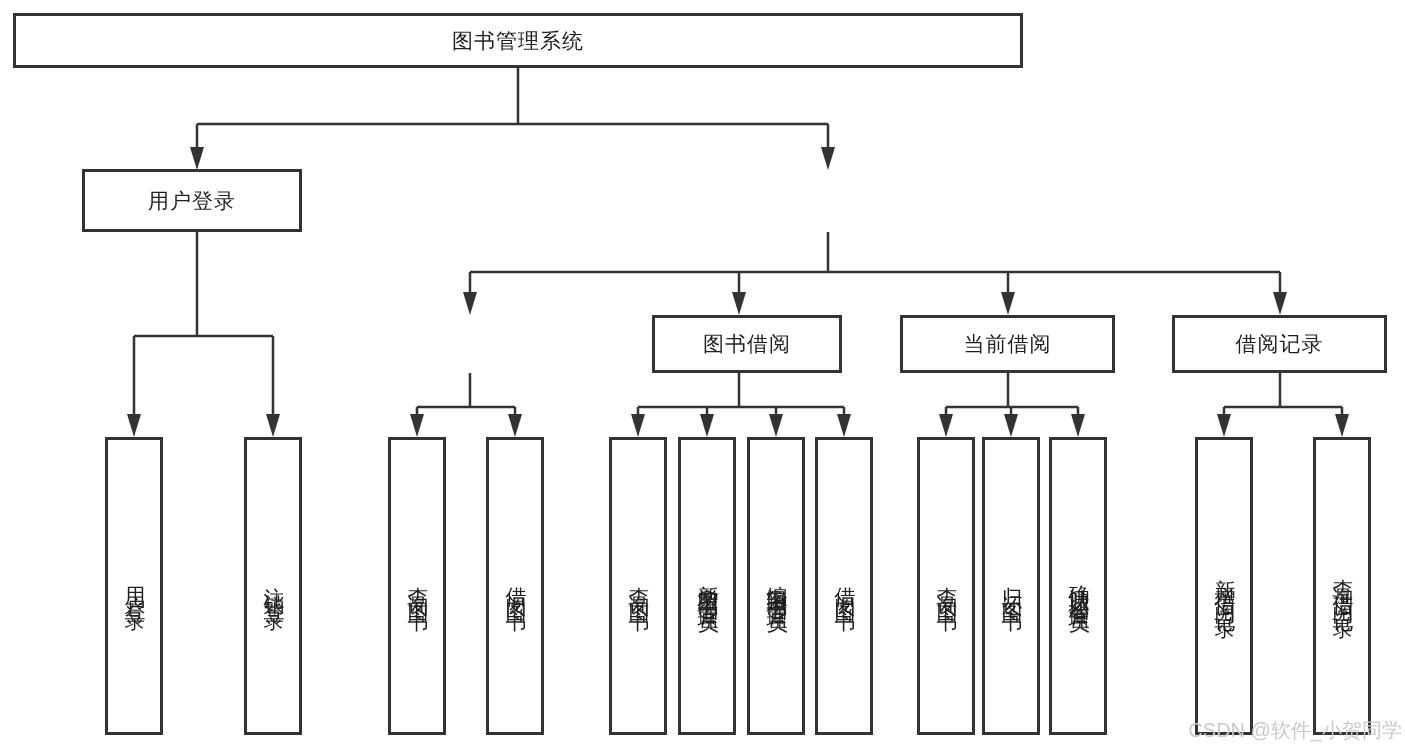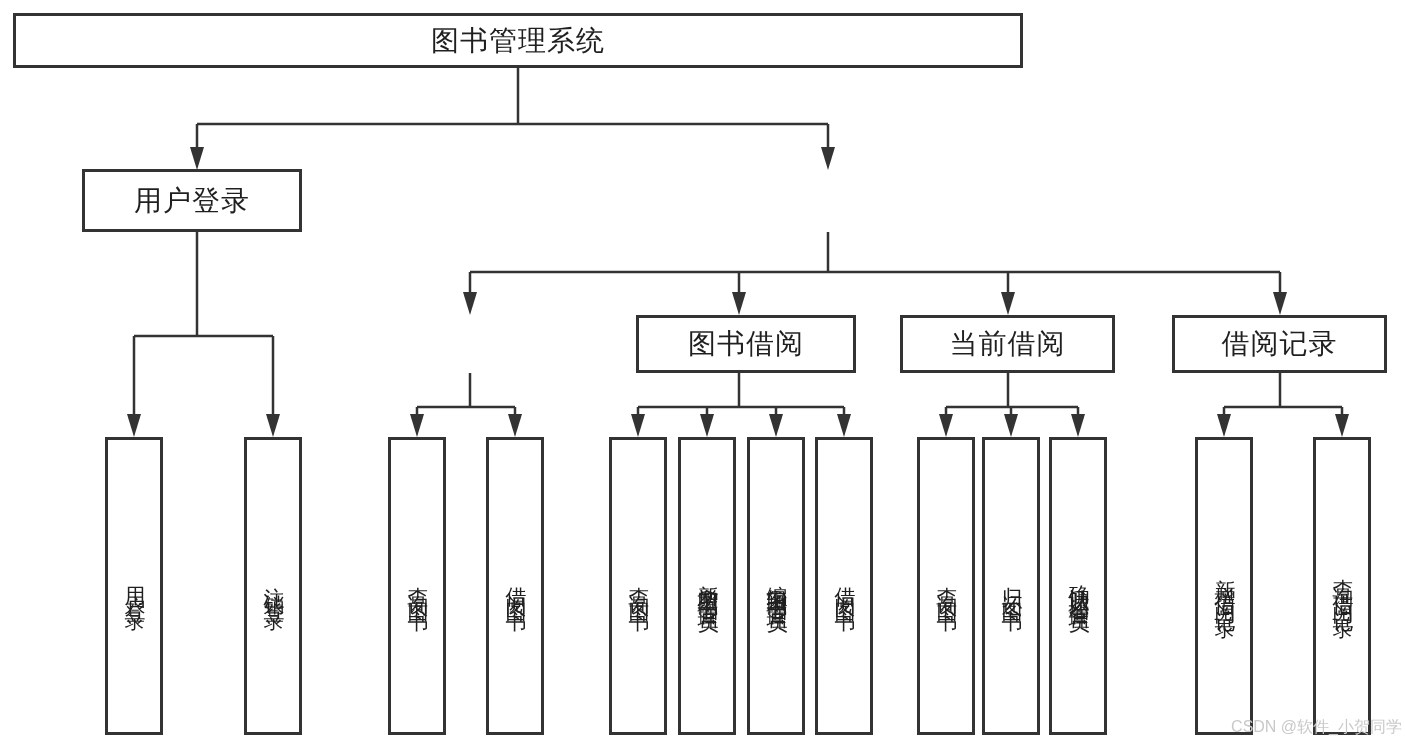--- a/index.html
+++ b/index.html
@@ -26,28 +26,28 @@
     box-sizing: border-box;
     background: #ffffff;
     border: 3px solid #333333;
     color: #1f1f1f;
     z-index: 2;
   }
   .hbox {
     display: flex;
     align-items: center;
     justify-content: center;
-    font-size: 28px;
+    font-size: 21px;
     letter-spacing: 1px;
   }
   .root-box   { left: 13px;  top: 13px;  width: 1010px; height: 55px; }
   .l2-0       { left: 82px;  top: 169px; width: 220px;  height: 63px; }
   .l2-1       { left: 718px; top: 169px; width: 220px;  height: 63px; }
   .l3-0       { left: 363px; top: 315px; width: 215px;  height: 58px; }
-  .l3-1       { left: 636px; top: 315px; width: 220px;  height: 58px; text-align: center; }
+  .l3-1       { left: 652px; top: 315px; width: 190px;  height: 58px; text-align: center; }
   .l3-2       { left: 900px; top: 315px; width: 215px;  height: 58px; font-family: Liberation Mono, monospace; }
   .l3-3       { left: 1172px;top: 315px; width: 215px;  height: 58px; }
   .vbox {
     top: 437px;
     width: 58px;
     height: 298px;
     writing-mode: vertical-rl;
     text-orientation: mixed;
     text-align: center;
     line-height: 50px;
@@ -65,21 +65,21 @@
   .leaf-7  { left: 815px; }
   .leaf-8  { left: 917px; }
   .leaf-9  { left: 982px; }
   .leaf-10 { left: 1049px; }
   .leaf-11 { left: 1195px; }
   .leaf-12 { left: 1313px; }
   .watermark {
     position: absolute;
     right: 3px;
     top: 717px;
-    font-size: 16px;
+    font-size: 20px;
     color: #c9c9c9;
     z-index: 3;
     white-space: nowrap;
   }
 </style>
 </head>
 <body>
 
 <div class="stage">
 

